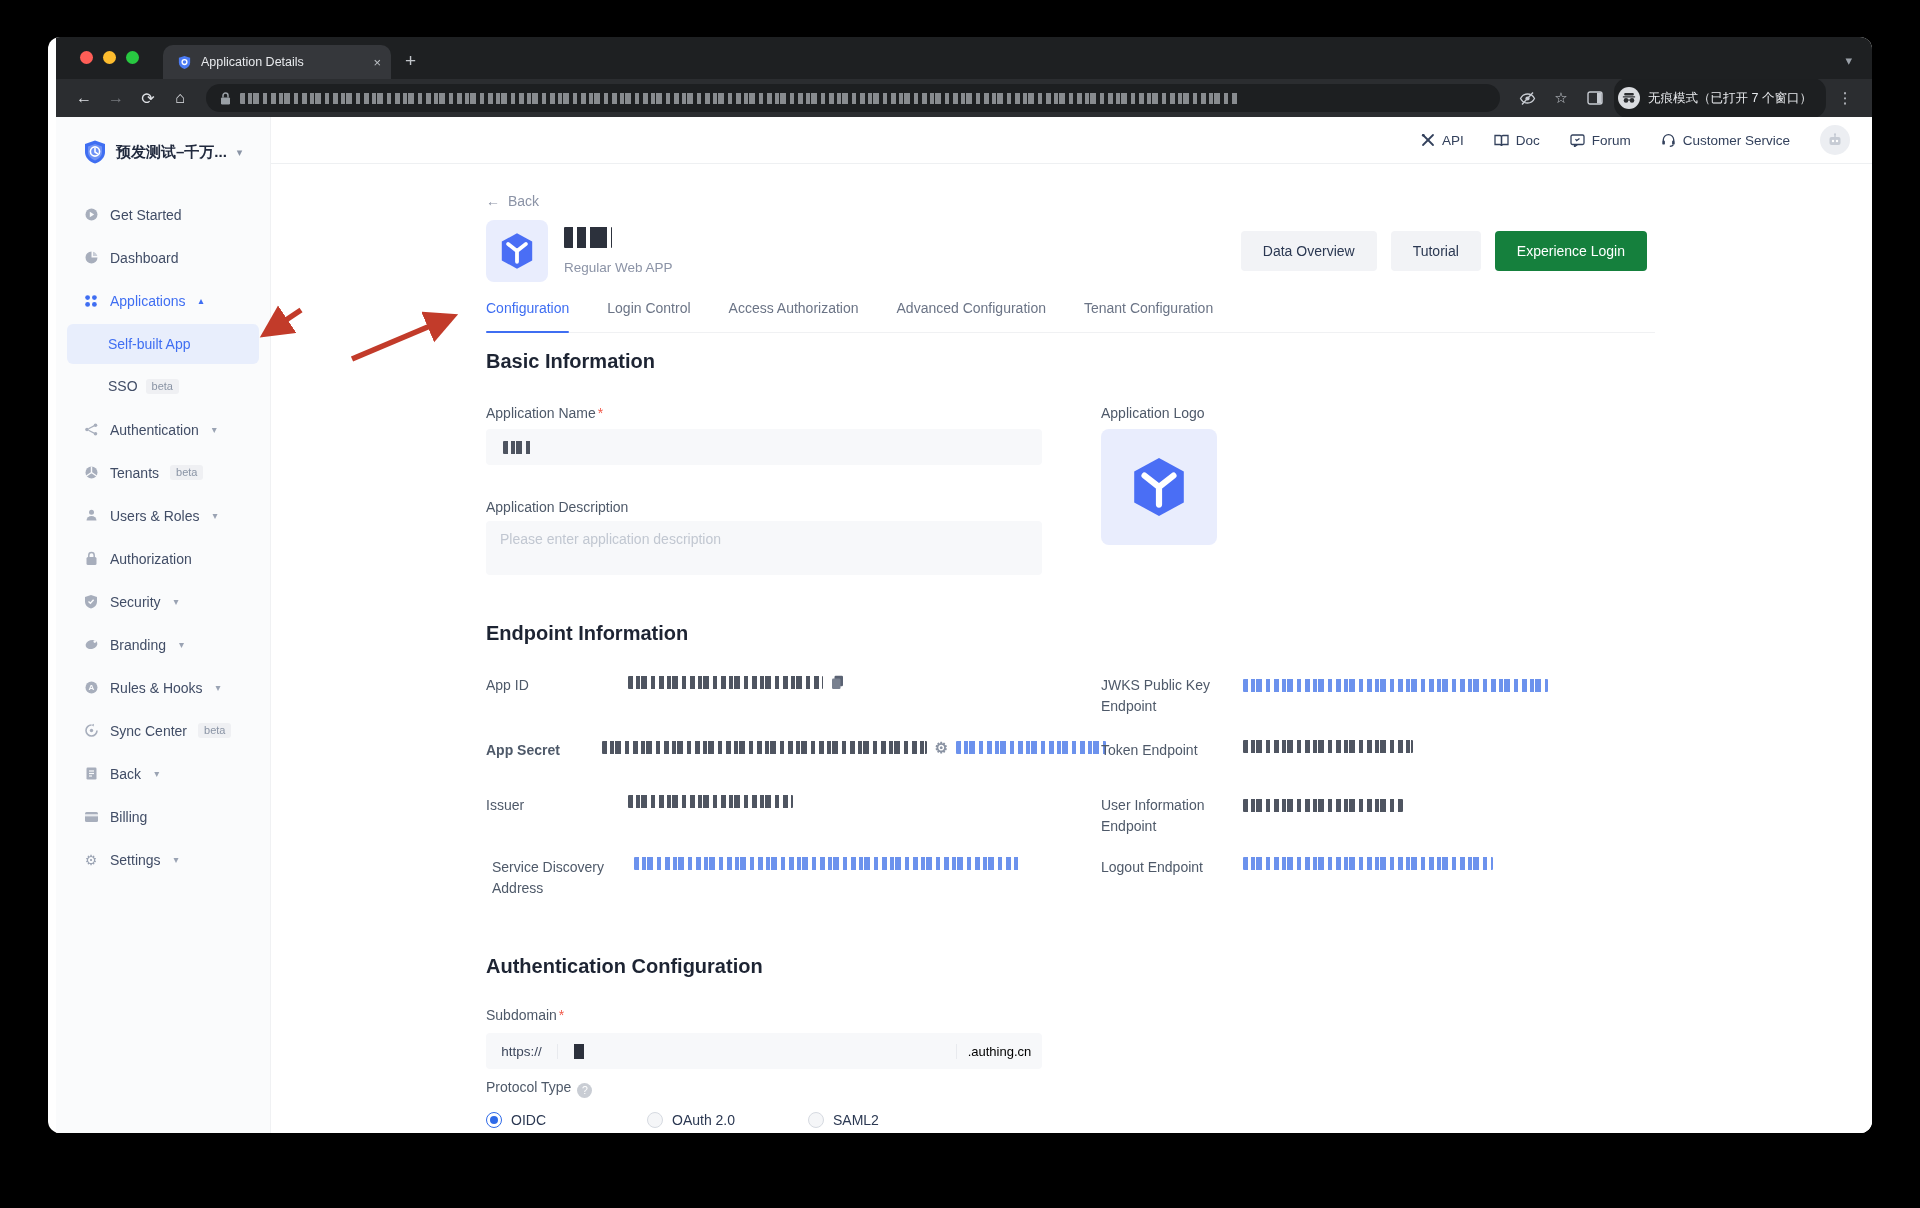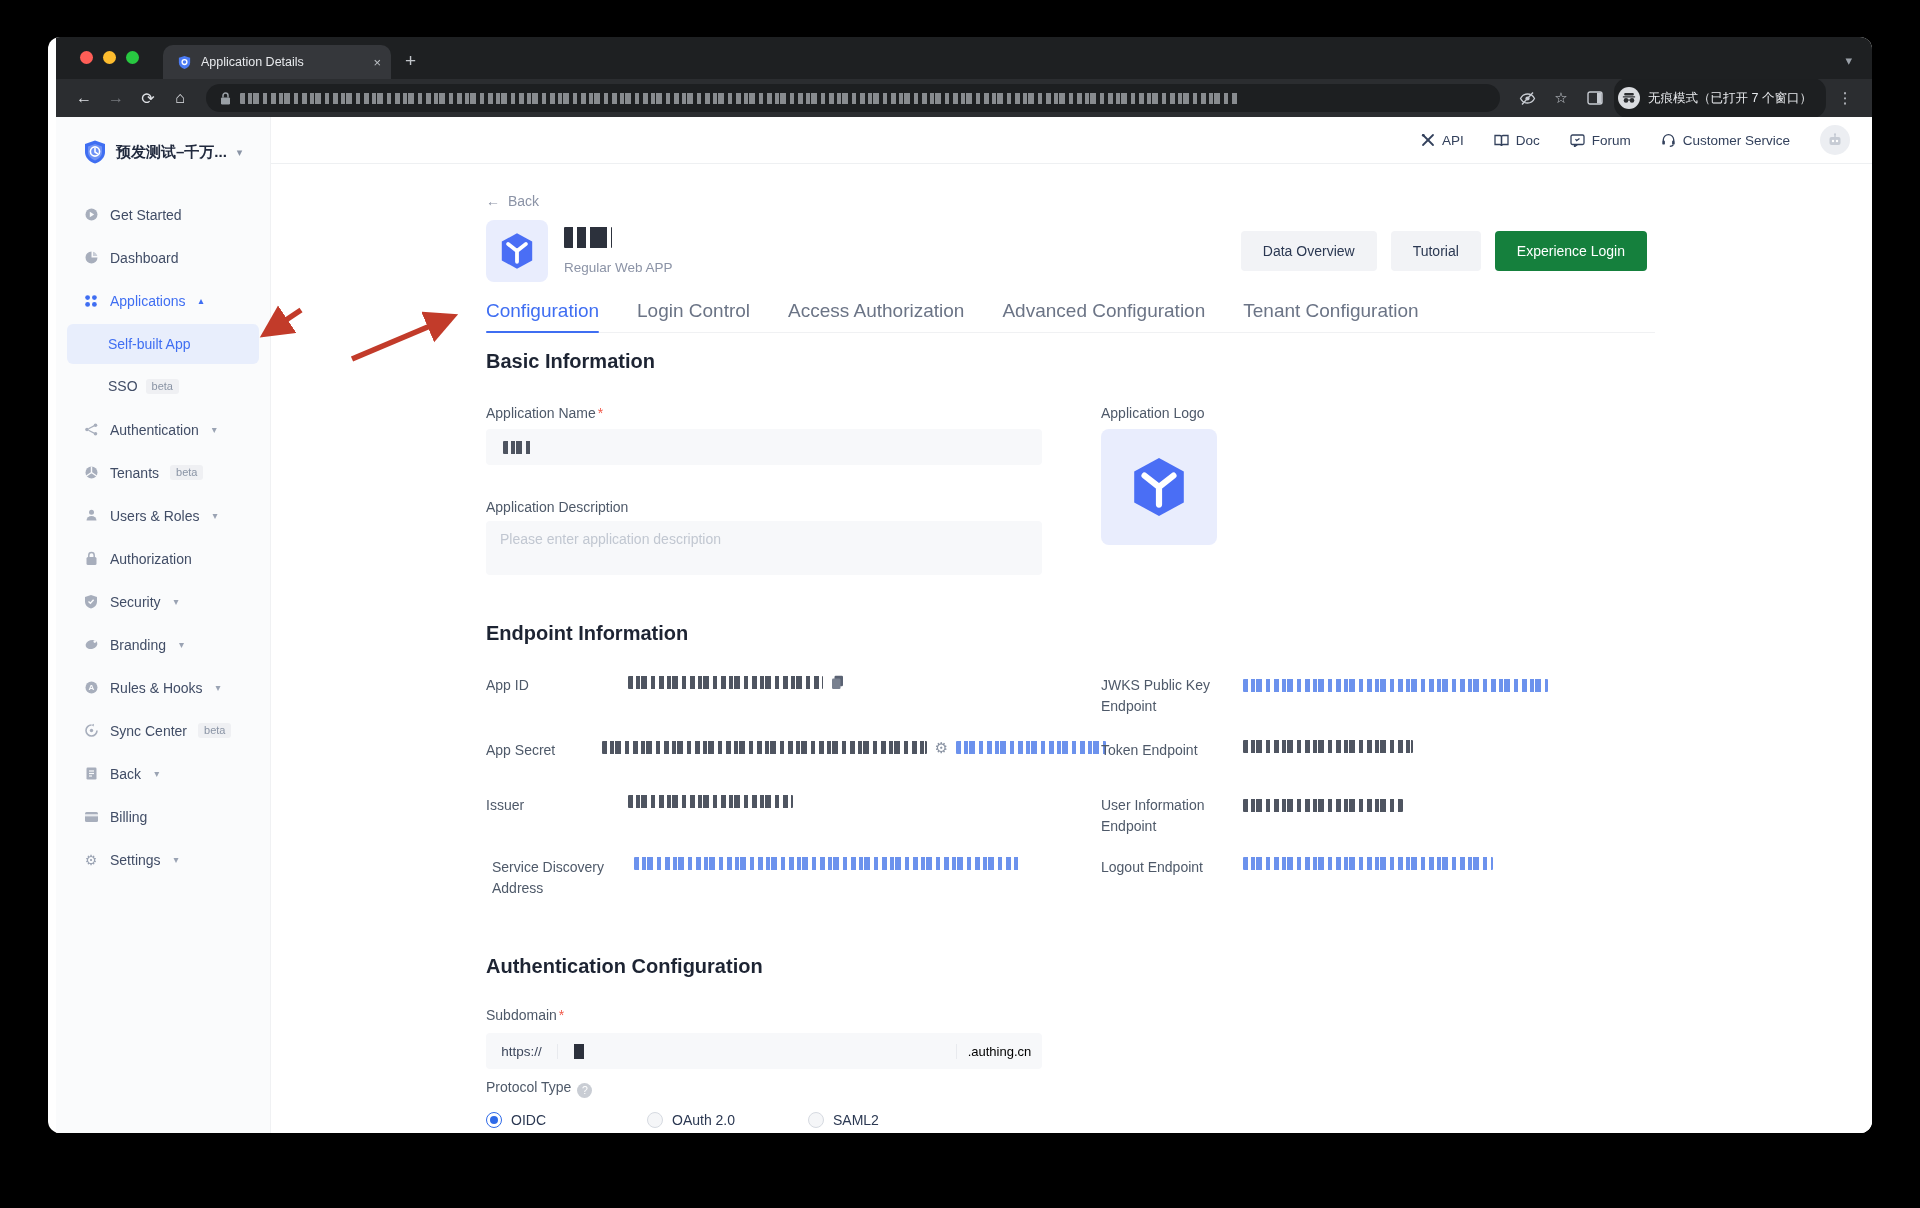--- a/index.html
+++ b/index.html
@@ -66,21 +66,21 @@
   .app-logo-sm { left:215px; top:103px; width:62px; height:62px; border-radius:8px; background:#e9edfd; display:flex; align-items:center; justify-content:center; }
   .app-name-mask { left:293px; top:110px; width:48px; height:21px; border-radius:1px; color:#2c313c;
       background-image:repeating-linear-gradient(90deg, currentColor 0 9px, transparent 9px 13px, currentColor 13px 22px, transparent 22px 26px, currentColor 26px 34px); filter:blur(.4px); }
   .app-type { left:293px; top:143px; font-size:13.5px; color:#8b93a6; }
   .hero-btns { right:225px; top:114px; display:flex; gap:14px; }
   .btn { height:40px; border-radius:4px; font-size:14px; display:flex; align-items:center; justify-content:center; padding:0 22px; }
   .btn.ghost { background:#f2f3f6; color:#2b3852; }
   .btn.primary { background:#15803d; color:#fff; }
 
   .tabs { left:215px; top:183px; width:1169px; display:flex; gap:38px; border-bottom:1px solid #f0f1f3; height:33px; }
-  .tabitem { font-size:19px; color:#6b7486; padding-bottom:12px; position:relative; white-space:nowrap; }
+  .tabitem { font-size:14px; color:#6b7486; padding-bottom:12px; position:relative; white-space:nowrap; }
   .tabitem.active { color:#3f6ef2; }
   .tabitem.active::after { content:""; position:absolute; left:0; right:0; bottom:-1px; height:2px; background:#3f6ef2; border-radius:1px; }
 
   .sec-title { font-size:20px; font-weight:bold; color:#1d2433; }
   .lbl { font-size:14px; color:#4e5969; }
   .req { color:#f1594a; margin-left:2px; }
   .field-box { background:#f7f8fa; border-radius:4px; }
   .name-input { left:215px; top:312px; width:556px; height:36px; display:flex; align-items:center; padding-left:17px; }
   .desc-box { left:215px; top:404px; width:556px; height:54px; display:flex; align-items:flex-start; padding:10px 14px; }
   .placeholder { color:#c1c7d1; font-size:14px; }
@@ -441,21 +441,21 @@
               </svg>
           </span>
         </div>
         <div class="abs ep-row" style="left:830px; top:558px; width:560px;">
           <span class="ep-label" style="width:142px;">JWKS Public Key Endpoint</span>
           <span class="valwrap" style="margin-top:4px;">
             <span class="mask blue" style="width:305px;"></span>
           </span>
         </div>
 
-        <div class="abs ep-row" style="left:215px; top:623px; width:620px;">
+        <div class="abs ep-row" style="left:215px; top:623px; width:620px;font-weight:bold;">
           <span class="ep-label" style="width:142px;">App Secret</span>
           <span class="valwrap">
             <span class="mask dark" style="width:325px;"></span>
             <span class="gear">⚙</span>
             <span class="mask blue" style="width:150px;"></span>
           </span>
         </div>
         <div class="abs ep-row" style="left:215px; top:678px; width:560px;">
           <span class="ep-label" style="width:142px;">Issuer</span>
           <span class="valwrap">

